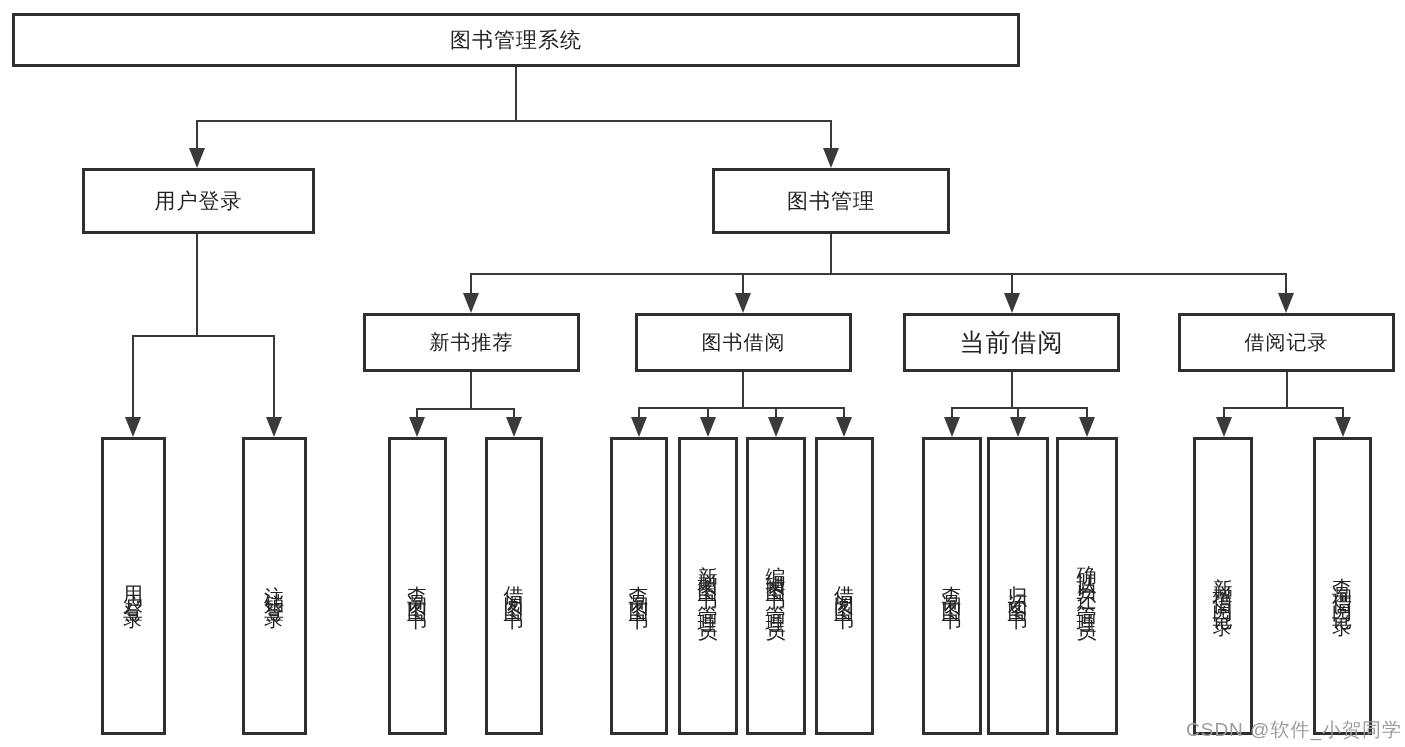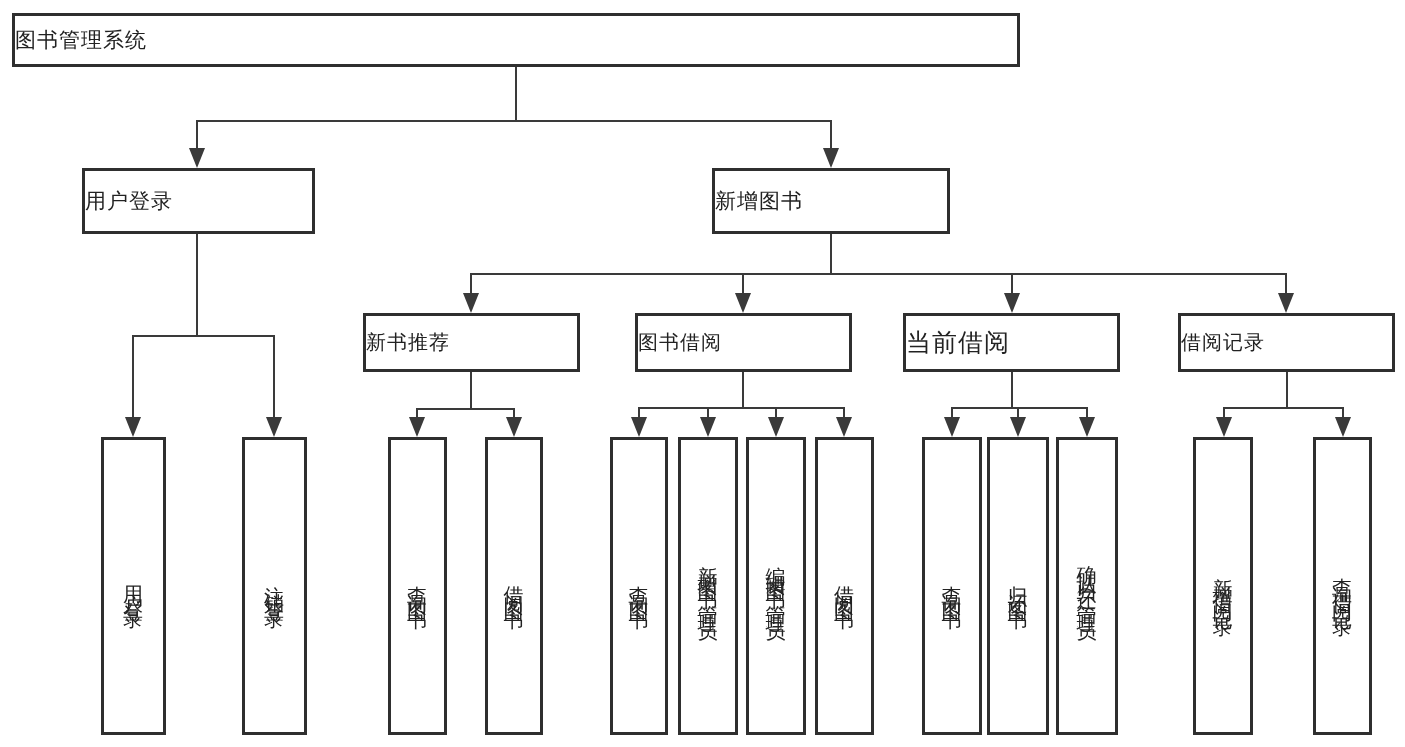--- a/index.html
+++ b/index.html
@@ -3,21 +3,21 @@
 <meta charset="utf-8">
 <style>
   html,body{margin:0;padding:0;background:#ffffff;}
   .canvas{
     position:relative;width:1405px;height:747px;background:#ffffff;
     font-family:"Liberation Sans","DejaVu Sans",sans-serif;
     color:#222222;overflow:hidden;
   }
   .box{
     position:absolute;box-sizing:border-box;border:3px solid #2f2f2f;background:#ffffff;
-    display:flex;align-items:center;
+    display:flex;align-items:center;justify-content:center;
     font-size:21px;color:#222222;letter-spacing:1px;
   }
   .vbox{
     position:absolute;box-sizing:border-box;border:3px solid #2f2f2f;background:#ffffff;
     display:flex;align-items:center;justify-content:center;
     top:437px;height:298px;
   }
   .vtext{
     writing-mode:vertical-rl;text-orientation:mixed;
     font-size:20px;letter-spacing:8px;color:#222222;line-height:1;
@@ -41,21 +41,21 @@
 <div class="canvas">
 
   <div class="box" style="left:12px;top:13px;width:1008px;height:54px">
     <span>图书管理系统</span>
   </div>
 
   <div class="box" style="left:82px;top:168px;width:233px;height:66px">
     <span>用户登录</span>
   </div>
   <div class="box" style="left:712px;top:168px;width:238px;height:66px">
-    <span>新增图书</span>
+    <span>图书管理</span>
   </div>
 
   <div class="box" style="left:635px;top:313px;width:217px;height:59px;font-size:20px">
     <span>图书借阅</span>
   </div>
   <div class="box" style="left:363px;top:313px;width:217px;height:59px;font-size:20px">
     <span>新书推荐</span>
   </div>
   <div class="box" style="left:903px;top:313px;width:217px;height:59px;font-size:25px">
     <span>当前借阅</span>
@@ -167,14 +167,15 @@
   <div class="arw" style="left:768px;top:417px"></div>
   <div class="arw" style="left:836px;top:417px"></div>
 
   <div class="arw" style="left:944px;top:417px"></div>
   <div class="arw" style="left:1010px;top:417px"></div>
   <div class="arw" style="left:1079px;top:417px"></div>
 
   <div class="arw" style="left:1216px;top:417px"></div>
   <div class="arw" style="left:1335px;top:417px"></div>
 
+  <div class="wm">CSDN @软件_小贺同学</div>
 
 </div>
 
 </body></html>

